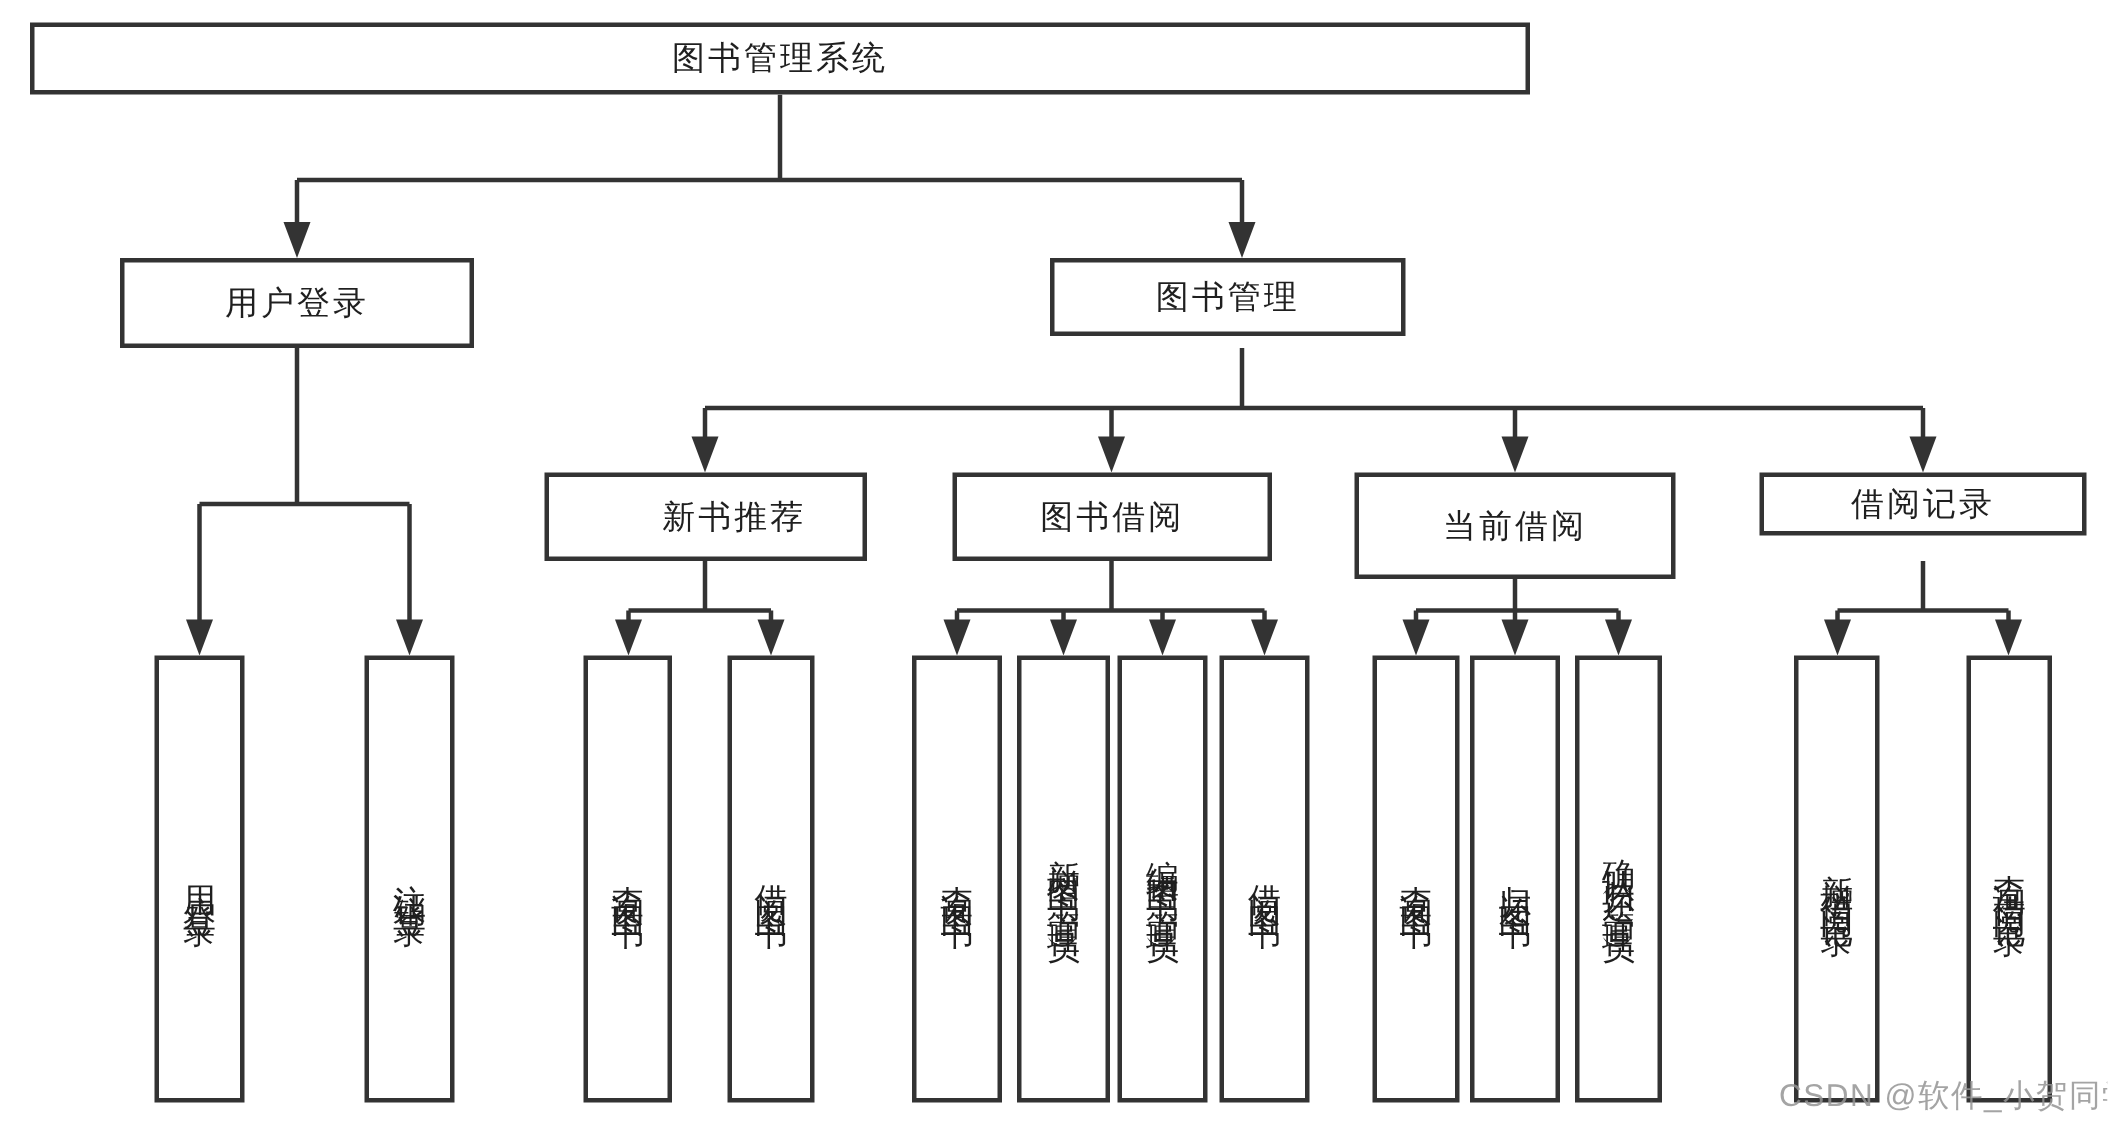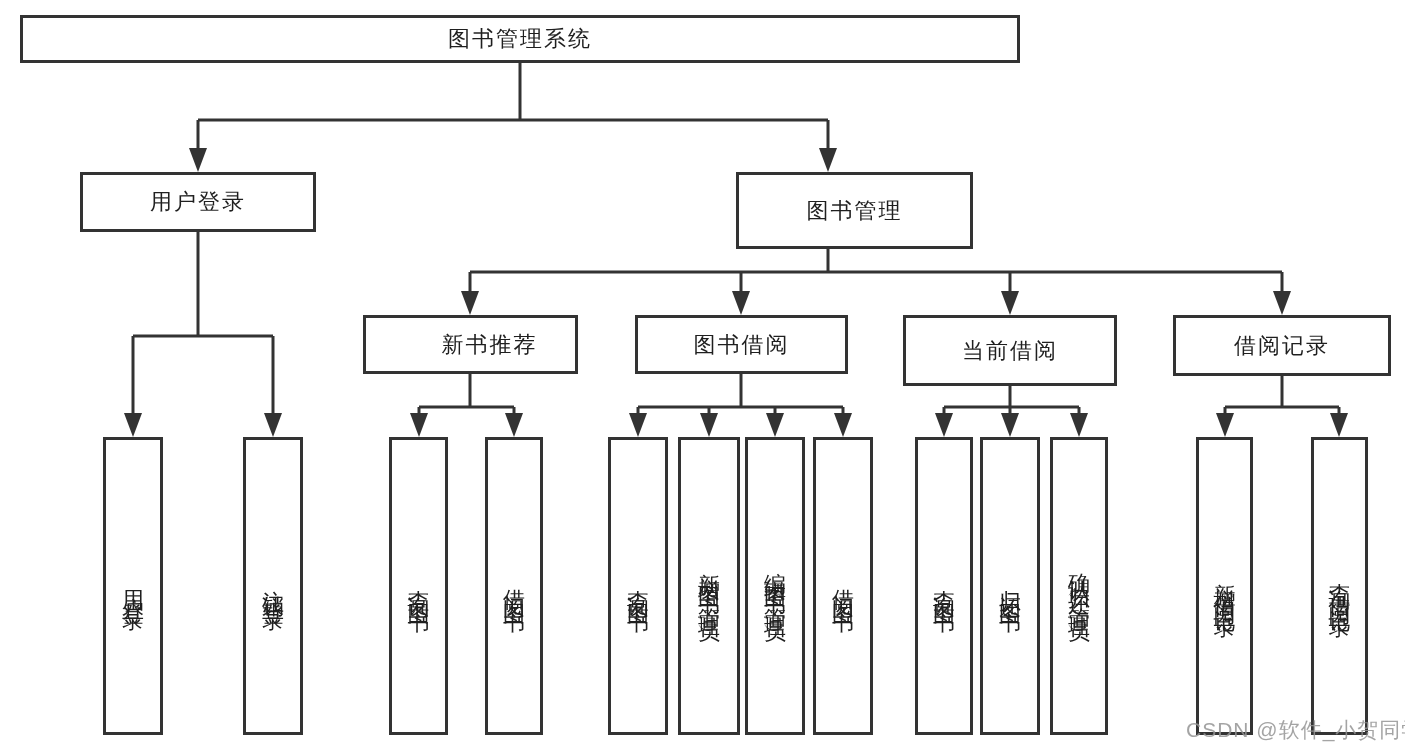--- a/index.html
+++ b/index.html
@@ -102,26 +102,26 @@
       <line x1="1225" y1="407" x2="1225" y2="415"></line>
       <polygon points="1216,413 1234,413 1225,437" stroke="none"></polygon>
       <line x1="1339" y1="407" x2="1339" y2="415"></line>
       <polygon points="1330,413 1348,413 1339,437" stroke="none"></polygon>
     </g>
   </svg>
 
   <div class="node" style="left:20px;top:15px;width:1000px;height:48px;">图书管理系统</div>
 
   <div class="node" style="left:80px;top:172px;width:236px;height:60px;">用户登录</div>
-  <div class="node" style="left:736px;top:172px;width:237px;height:77px;">图书管理</div>
+  <div class="node" style="left:700px;top:172px;width:237px;height:52px;">图书管理</div>
 
   <div class="node" style="left:363px;top:315px;width:215px;height:59px;padding-left:38px;">新书推荐</div>
   <div class="node" style="left:635px;top:315px;width:213px;height:59px;text-align:right;">图书借阅</div>
   <div class="node" style="left:903px;top:315px;width:214px;height:71px;">当前借阅</div>
-  <div class="node" style="left:1173px;top:315px;width:218px;height:61px;">借阅记录</div>
+  <div class="node" style="left:1173px;top:315px;width:218px;height:42px;">借阅记录</div>
 
   <div class="vnode" style="left:103px;width:60px;">
     <span class="vtext">用户登录</span>
   </div>
   <div class="vnode" style="left:243px;width:60px;">
     <span class="vtext">注销登录</span>
   </div>
 
   <div class="vnode" style="left:389px;width:59px;">
     <span class="vtext">查询图书</span>

